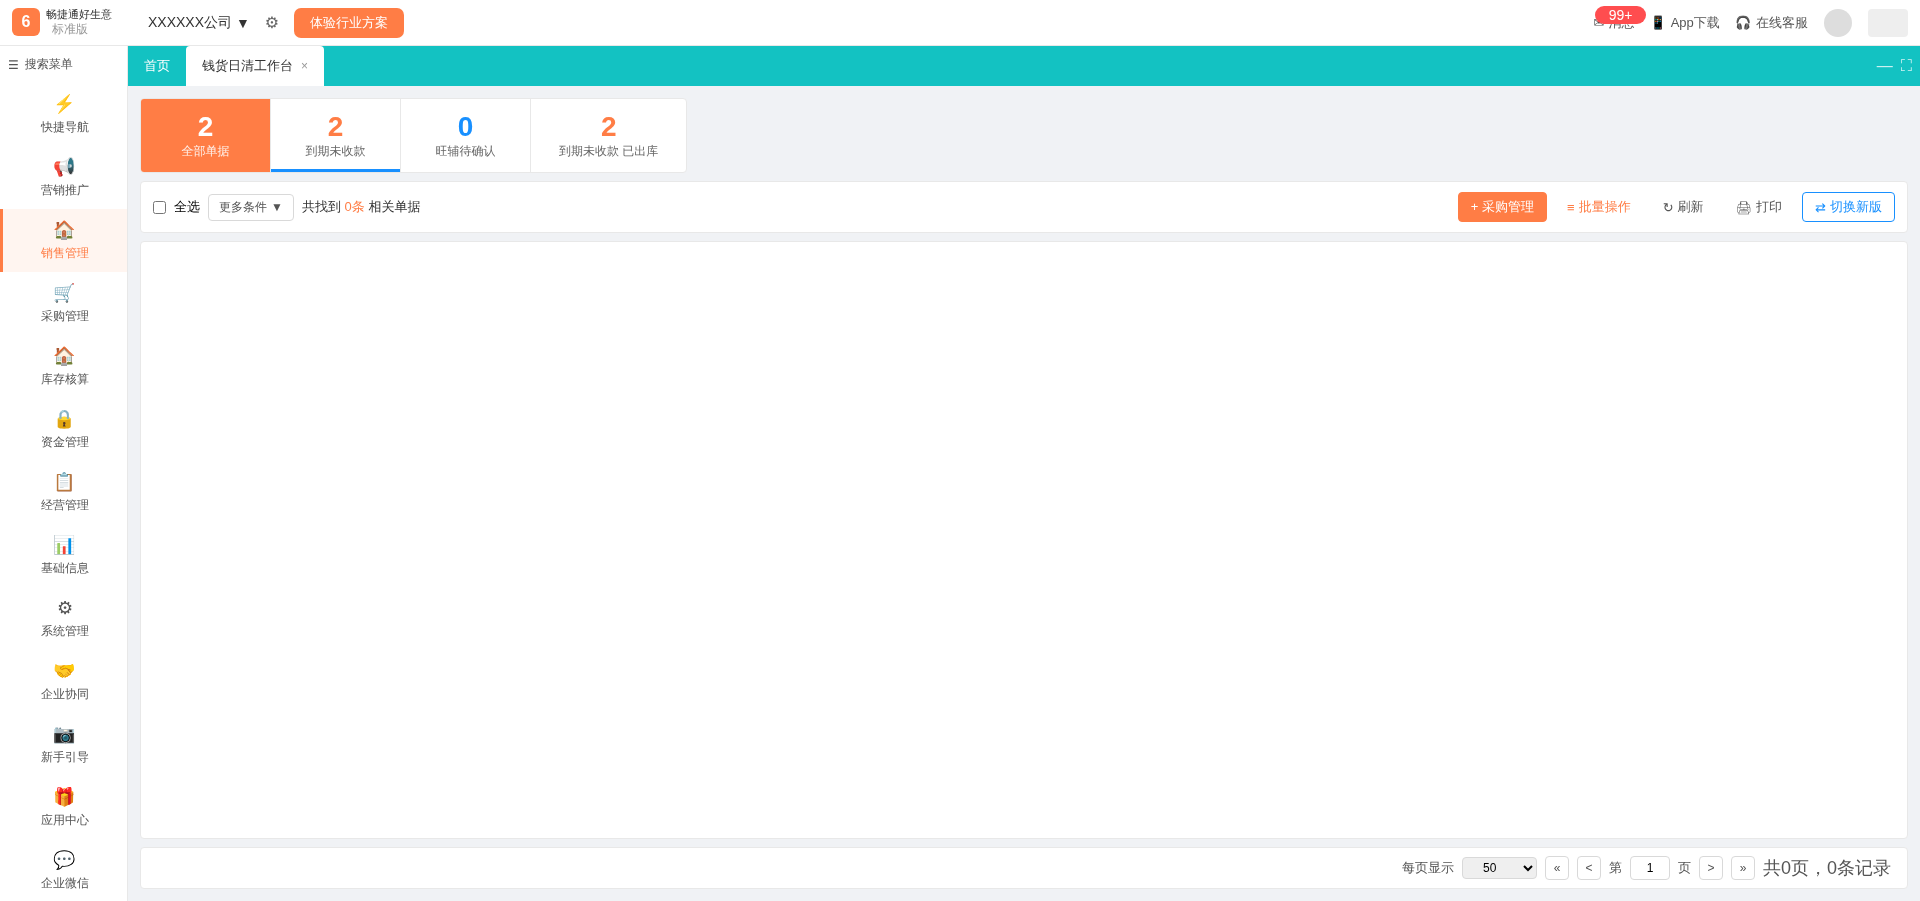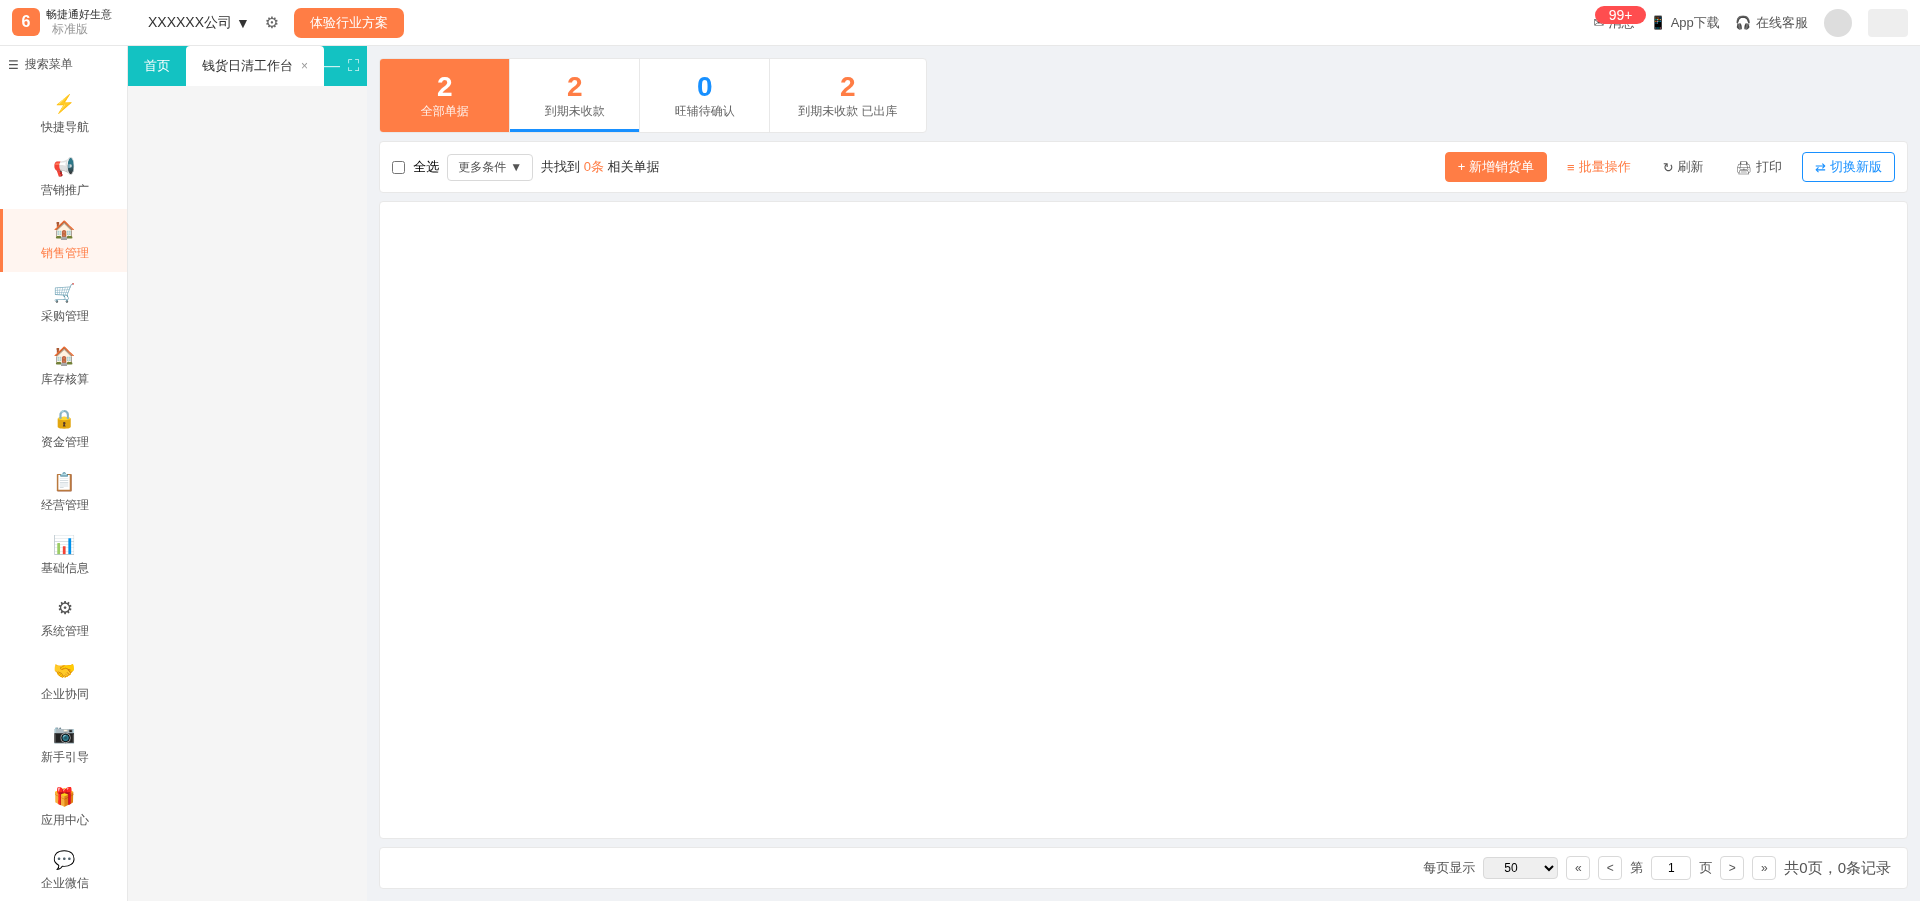--- a/index.html
+++ b/index.html
@@ -95,21 +95,21 @@
     .sidebar-search {
       padding: 10px 8px;
       display: flex; align-items: center; gap: 6px;
       color: #555; cursor: pointer; font-size: 12px;
     }
 
     
     .main-wrapper {
       position: fixed;
       top: 46px; left: 128px; right: 0; bottom: 0;
-      display: flex; 
+      display: flex; flex-direction: column;
     }
 
     
     .tab-bar {
       height: 40px;
       background: #13c2c2;
       display: flex; align-items: center;
       padding: 0;
       flex-shrink: 0;
     }
@@ -248,21 +248,21 @@
       background: #fff; cursor: pointer;
       display: flex; align-items: center; justify-content: center;
       font-size: 12px; color: #555;
     }
     .page-btn:disabled { color: #d9d9d9; cursor: not-allowed; }
     .page-input {
       width: 40px; height: 24px;
       border: 1px solid #d9d9d9; border-radius: 4px;
       text-align: center; font-size: 12px;
     }
-    .page-total { color: #555; font-size: 15px; }
+    .page-total { color: #555; font-size: 18px; }
   </style>
 </head>
 <body>
 
 <div class="header">
   <div class="header-logo">
     <div class="logo-icon">6</div>
     <div>
       <div class="logo-text">畅捷通好生意</div>
       <div class="logo-badge">标准版</div>
@@ -401,21 +401,21 @@
           <span>更多条件</span>
           <span>▼</span>
         </div>
         <span class="found-text">
           <span>共找到</span>
           <span class="found-count">0条</span>
           <span>相关单据</span>
         </span>
       </div>
       <div class="toolbar-right">
-        <button class="toolbar-btn btn-primary">+ 新增销货单</button>
+        <button class="toolbar-btn btn-primary">+ 采购管理</button>
         <button class="toolbar-btn btn-orange-text">
           <span>≡</span>
           <span>批量操作</span>
         </button>
         <button class="toolbar-btn btn-text">
           <span>↻</span>
           <span>刷新</span>
         </button>
         <button class="toolbar-btn btn-text">
           <span>🖨</span>

